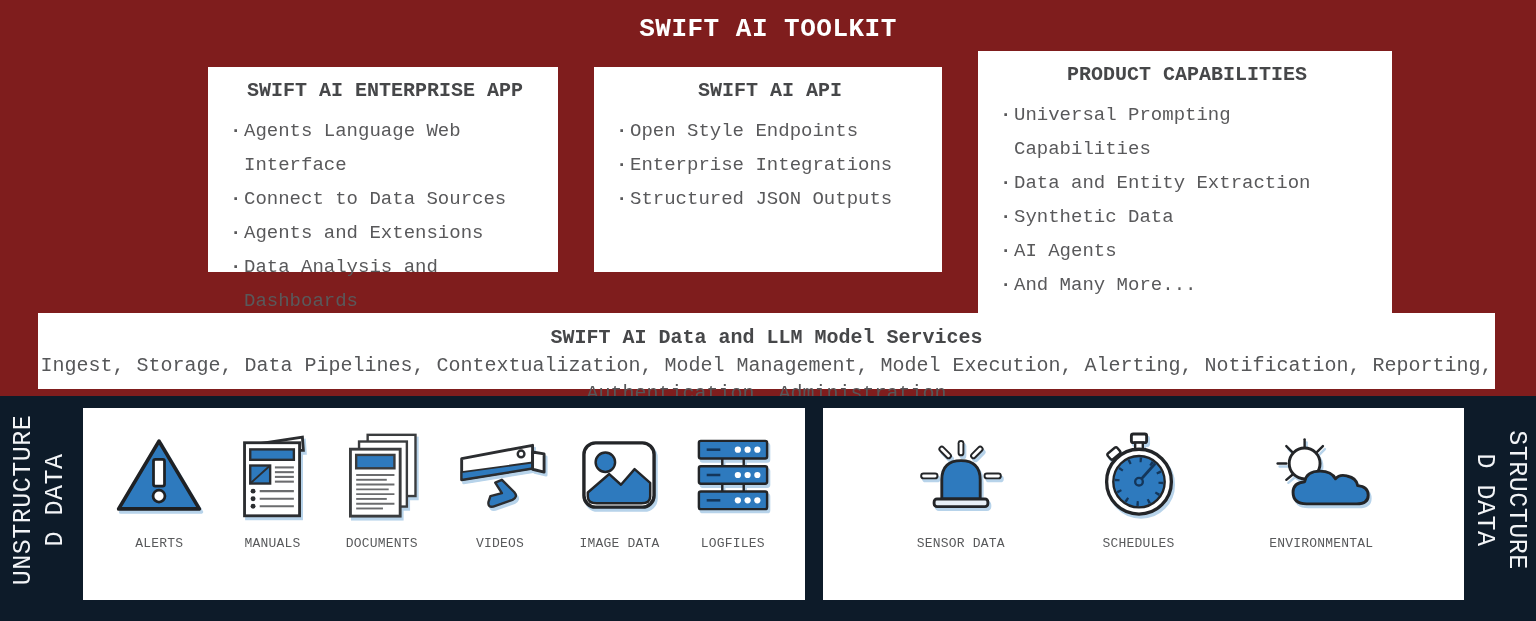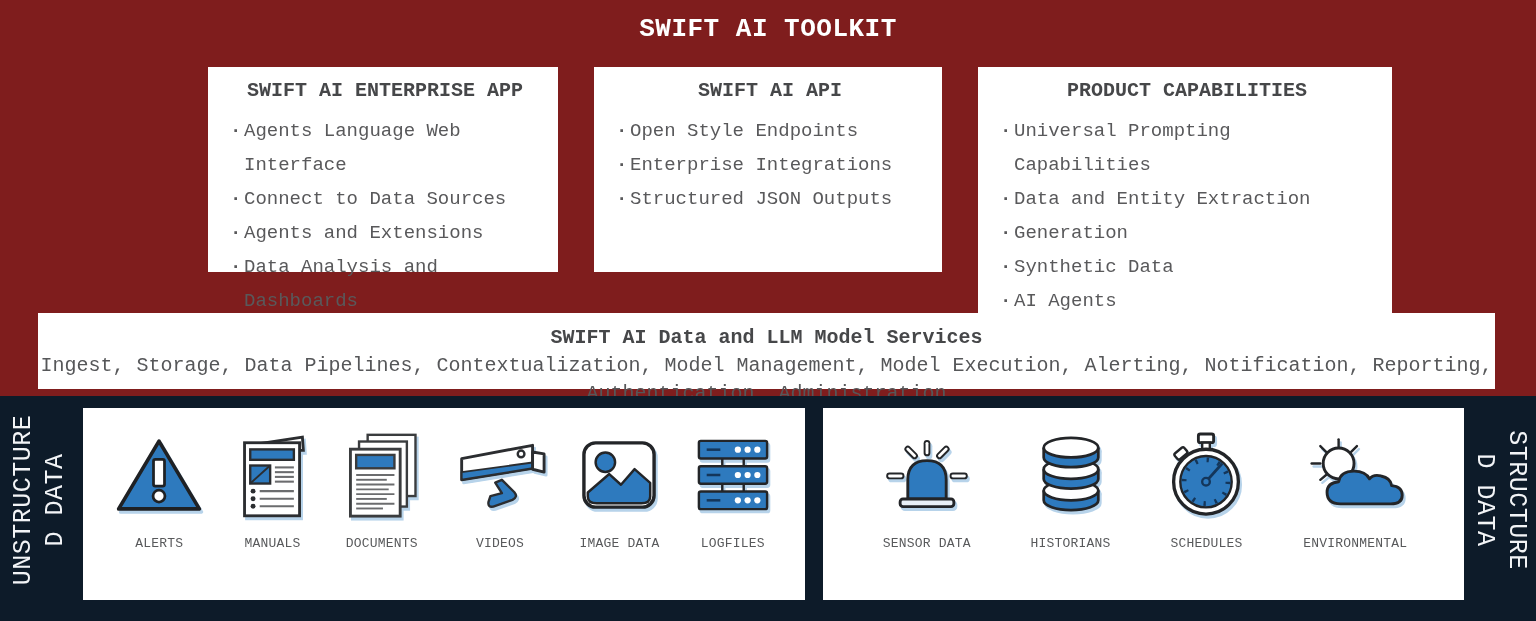--- a/index.html
+++ b/index.html
@@ -8,21 +8,21 @@
   
   .main-title{position:absolute;left:0;top:14px;width:100%;text-align:center;
               color:#ffffff;font-size:26px;font-weight:bold;letter-spacing:.5px;}
   .box{position:absolute;background:#ffffff;box-sizing:border-box;padding:10px 18px 12px 22px;}
   .box h3{margin:2px 0 0 0;text-align:center;font-size:20px;font-weight:bold;color:#464749;}
   .box ul{list-style:none;margin:12px 0 0 0;padding:0;}
   .box li{font-size:19px;color:#59595b;line-height:34px;padding-left:14px;position:relative;}
   .box li::before{content:"·";font-weight:bold;position:absolute;left:0;top:0;}
   #box-enterprise{left:208px;top:67px;width:350px;height:205px;}
   #box-api{left:594px;top:67px;width:348px;height:205px;}
-  #box-capabilities{left:978px;top:67px;width:414px;height:268px;}
+  #box-capabilities{left:978px;top:51px;width:414px;height:268px;}
   
   .services-bar{position:absolute;left:38px;top:313px;width:1457px;height:76px;background:#ffffff;
                 box-sizing:border-box;text-align:center;padding-top:11px;}
   .services-bar .bar-title{font-size:20px;font-weight:bold;color:#464749;line-height:28px;}
   .services-bar .bar-desc{font-size:20px;color:#565759;line-height:28px;}
   
   .footer{position:absolute;left:0;top:396px;width:1536px;height:225px;background:#0D1B29;}
   .panel{position:absolute;background:#ffffff;display:flex;justify-content:space-evenly;
          align-items:flex-start;padding-top:14px;box-sizing:border-box;}
   #panel-unstructured{left:83px;top:12px;width:722px;height:192px;}
@@ -61,21 +61,20 @@
       <li>Enterprise Integrations</li>
       <li>Structured JSON Outputs</li>
     </ul>
   </div>
 
   <div class="box" id="box-capabilities">
     <h3>PRODUCT CAPABILITIES</h3>
     <ul>
       <li>Universal Prompting Capabilities</li>
       <li>Data and Entity Extraction</li>
-      <li>Generation</li>
       <li>Synthetic Data</li>
       <li>AI Agents</li>
       <li>And Many More...</li>
     </ul>
   </div>
 
   <div class="services-bar">
     <div class="bar-title">SWIFT AI Data and LLM Model Services</div>
     <div class="bar-desc">Ingest, Storage, Data Pipelines, Contextualization, Model Management, Model Execution, Alerting, Notification, Reporting, Authentication, Administration</div>
   </div>
@@ -217,33 +216,20 @@
               <line x1="11" y1="42" x2="23" y2="42"></line>
               <line x1="89" y1="42" x2="77" y2="42"></line>
             </g>
             <path d="M30 66 L30 46 Q30 26 50 26 Q70 26 70 46 L70 66 Z" fill="#2E7ABE" stroke="#232528" stroke-width="3"></path>
             <rect x="22" y="66" width="56" height="8" rx="3" fill="#e9f0f7" stroke="#232528" stroke-width="3"></rect>
           </svg>
         </div>
         <div class="data-label">SENSOR DATA</div>
       </div>
 
-      <div class="data-item">
-        <div class="icon-box">
-          <svg width="78" height="82" viewBox="0 0 80 84">
-            <path d="M12 58 v10 a28 10 0 0 0 56 0 v-10" fill="#2E7ABE" stroke="#232528" stroke-width="2.8"></path>
-            <ellipse cx="40" cy="58" rx="28" ry="10" fill="#fff" stroke="#232528" stroke-width="2.8"></ellipse>
-            <path d="M12 36 v10 a28 10 0 0 0 56 0 v-10" fill="#2E7ABE" stroke="#232528" stroke-width="2.8"></path>
-            <ellipse cx="40" cy="36" rx="28" ry="10" fill="#fff" stroke="#232528" stroke-width="2.8"></ellipse>
-            <path d="M12 14 v10 a28 10 0 0 0 56 0 v-10" fill="#2E7ABE" stroke="#232528" stroke-width="2.8"></path>
-            <ellipse cx="40" cy="14" rx="28" ry="10" fill="#fff" stroke="#232528" stroke-width="2.8"></ellipse>
-          </svg>
-        </div>
-        <div class="data-label">HISTORIANS</div>
-      </div>
 
       <div class="data-item">
         <div class="icon-box">
           <svg width="80" height="88" viewBox="0 0 84 92">
             <rect x="34" y="3" width="16" height="9" rx="2" fill="#fff" stroke="#232528" stroke-width="3"></rect>
             <rect x="38" y="12" width="8" height="7" fill="#fff" stroke="#232528" stroke-width="2.5"></rect>
             <g transform="rotate(-40 16 23)">
               <rect x="9" y="19" width="13" height="8" rx="2" fill="#fff" stroke="#232528" stroke-width="2.5"></rect>
             </g>
             <circle cx="42" cy="53" r="34" fill="#fff" stroke="#232528" stroke-width="3.5"></circle>

